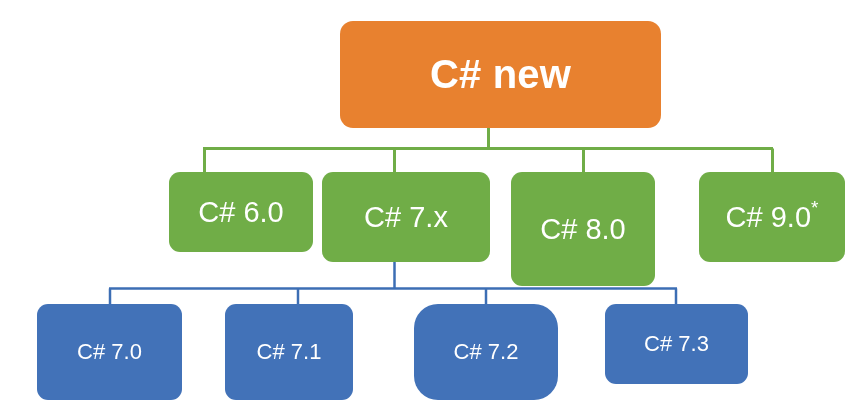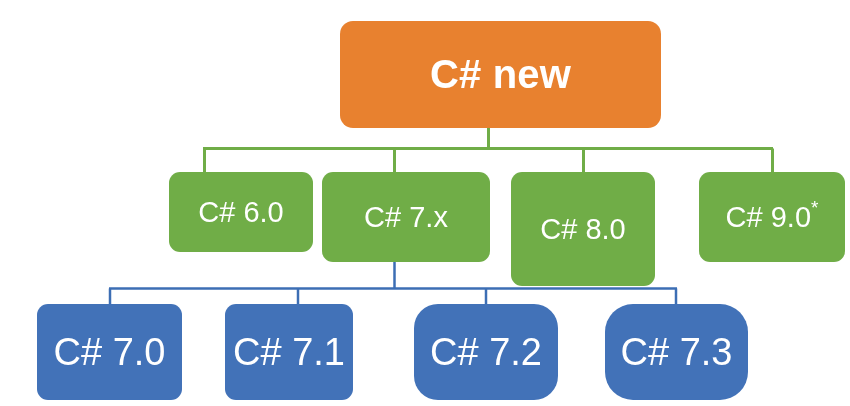--- a/index.html
+++ b/index.html
@@ -48,21 +48,21 @@
   .node-root .root-line {
     display: block;
   }
   .node-green {
     background: #70ad47;
     font-size: 29px;
     font-weight: normal;
   }
   .node-blue {
     background: #4272b8;
-    font-size: 38px;
+    font-size: 22px;
     font-weight: normal;
   }
   .node-label {
     display: inline-block;
     white-space: nowrap;
   }
   .sup-star {
     font-size: 19px;
     vertical-align: super;
     line-height: 0;
@@ -123,17 +123,17 @@
   </div>
 
   <div class="node node-blue" style="left:225px; top:304px; width:128px; height:96px;">
     <span class="node-label">C# 7.1</span>
   </div>
 
   <div class="node node-blue" style="left:414px; top:304px; width:144px; height:96px;border-radius:24px;">
     <span class="node-label">C# 7.2</span>
   </div>
 
-  <div class="node node-blue" style="left:605px; top:304px; width:143px; height:96px;border-radius:28px;">
+  <div class="node node-blue" style="left:605px; top:304px; width:143px; height:80px;">
     <span class="node-label">C# 7.3</span>
   </div>
 
 </div>
 
 </body></html>

